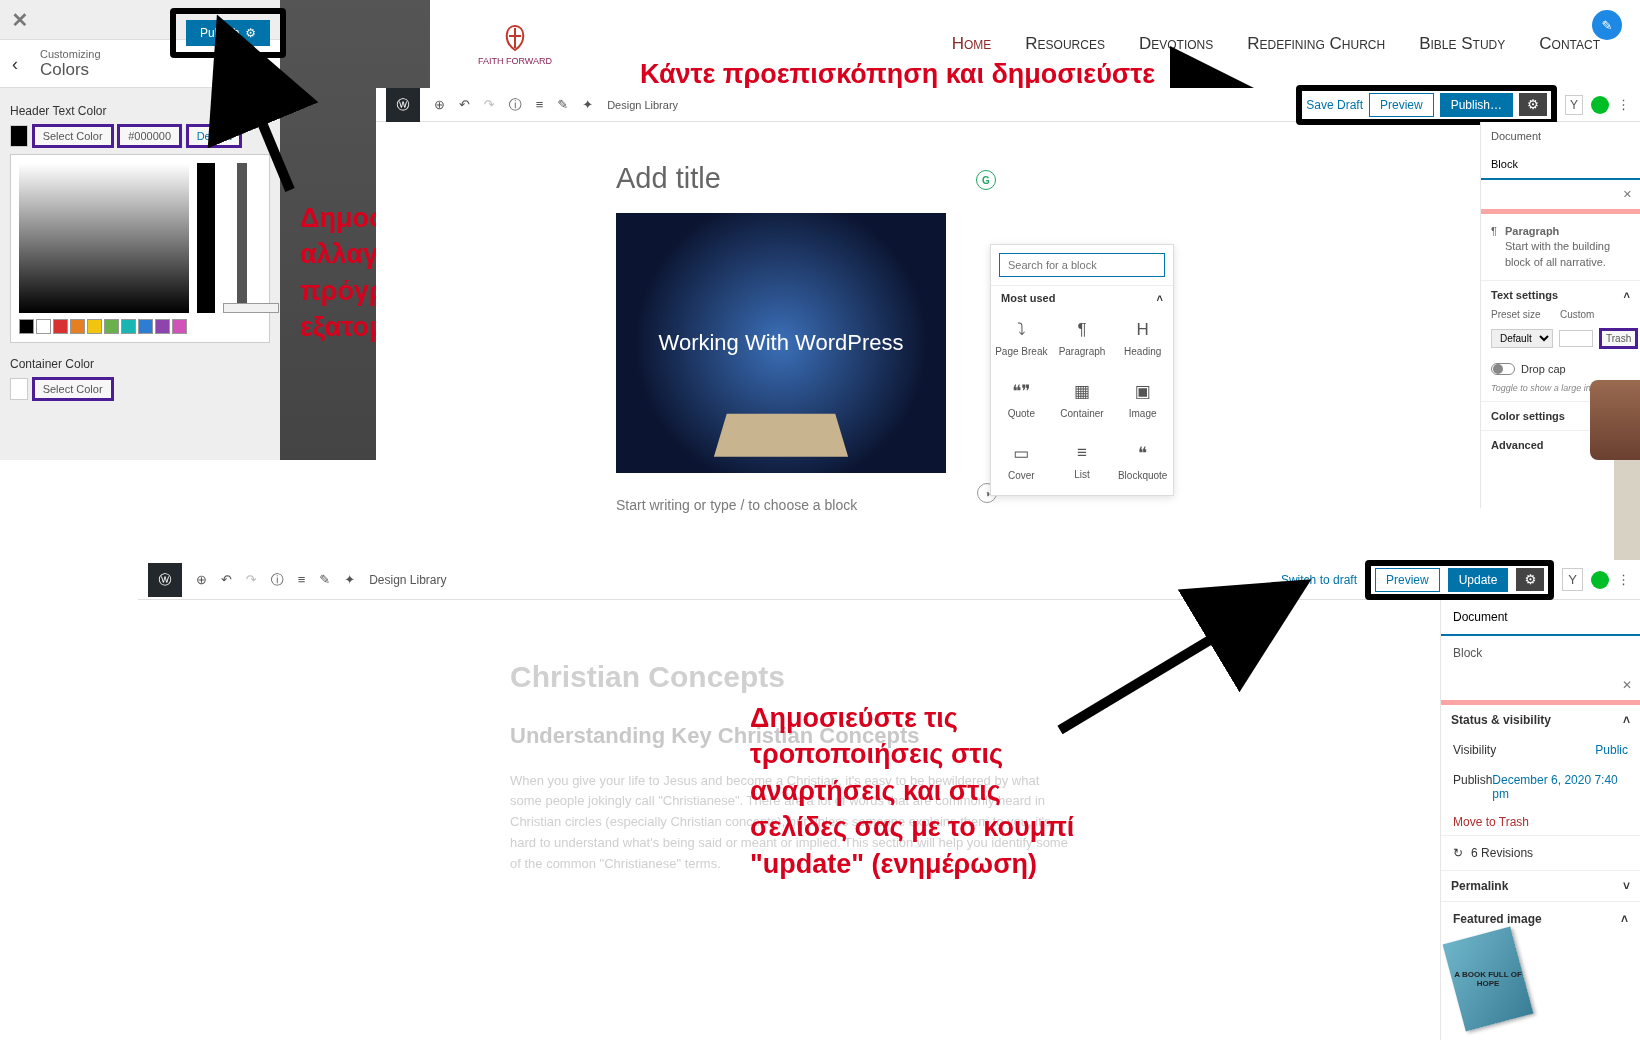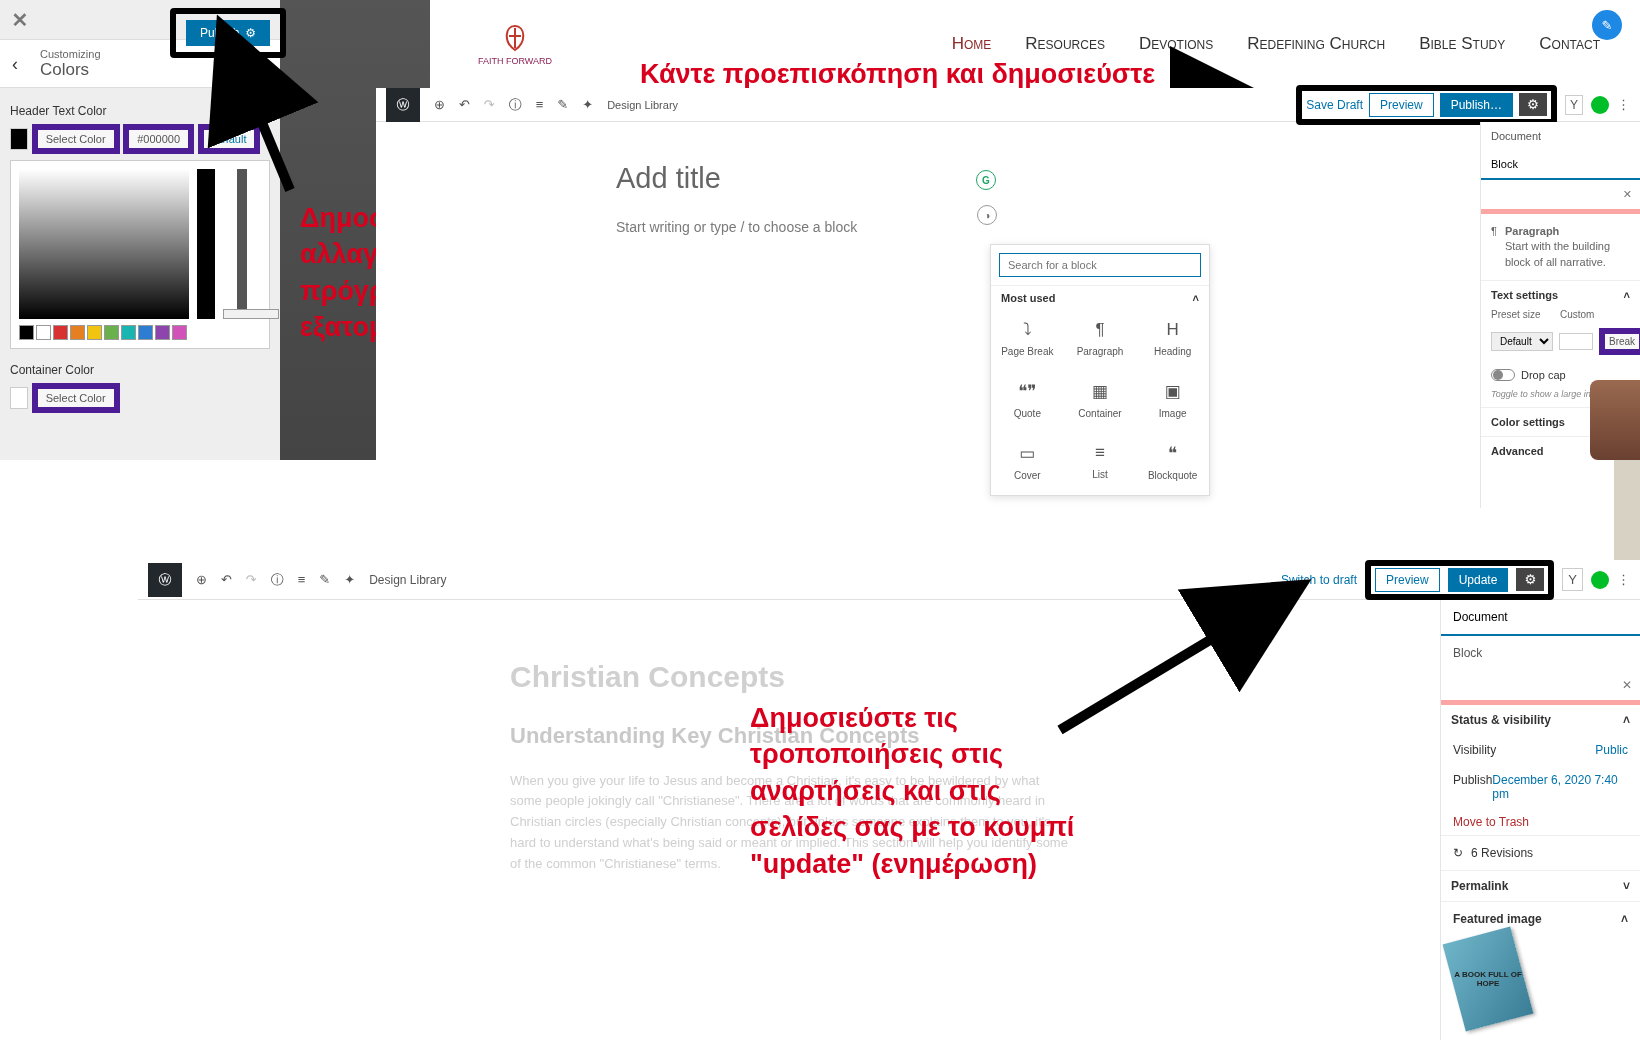--- a/index.html
+++ b/index.html
@@ -11,21 +11,21 @@
   .cust-topbar { height:40px; background:#eee; border-bottom:1px solid #ddd; display:flex; }
   .cust-close { width:40px; height:40px; display:flex; align-items:center; justify-content:center; color:#777; font-size:20px; font-weight:bold; }
   .cust-publish { background:#0073aa; color:#fff; border:none; padding:6px 14px; font-size:12px; display:inline-flex; align-items:center; gap:6px; }
   .cust-publish-box { position:absolute; left:170px; top:8px; padding:6px 10px; border:6px solid #000; border-radius:4px; }
   .cust-head2 { height:48px; background:#fff; display:flex; align-items:center; padding-left:40px; border-bottom:1px solid #ddd; position:relative;}
   .cust-back { position:absolute; left:12px; top:14px; font-size:18px; color:#333; }
   .cust-custlabel { font-size:11px; color:#666; }
   .cust-colors { font-size:17px; color:#555; }
   .cust-body { background:#eee; padding:10px; }
   .cust-label { font-size:12px; color:#333; margin:6px 0; }
-  .btn-sm { background:#f7f7f7; border:6px solid #4c1d95; padding:3px 8px; font-size:11px; color:#0073aa; display:inline-block; vertical-align:middle;text-align:center;}
+  .btn-sm { background:#f7f7f7; border:3px solid #4c1d95; padding:3px 8px; font-size:11px; color:#0073aa; display:inline-block; vertical-align:middle;text-align:center;}
   .swatch-black { width:18px; height:22px; background:#000; display:inline-block; vertical-align:middle; border:1px solid #ccc;}
   .pickerbox { margin-top:6px; background:#fff; border:1px solid #ccc; padding:8px; display:flex; gap:8px; }
   .gradient { width:170px; height:150px; background:linear-gradient(to bottom,#fff,#000); position:relative; }
   .hue { width:18px; height:150px; background:#000; }
   .palette { display:flex; gap:2px; margin-top:6px; }
   .sw { width:15px; height:15px; border:1px solid #999;}
   .slider { width:56px; height:150px; position:relative; }
   .slider-track { width:10px; height:150px; background:#555; margin:0 auto;}
   .slider-thumb { width:56px; height:10px; background:#f1f1f1; border:1px solid #999; position:absolute; top:140px; left:0;}
 
@@ -55,21 +55,21 @@
   .hbox { border:6px solid #000; border-radius:4px; padding:2px 4px;}
 
   .ed-main { position:absolute; left:240px; top:74px; }
   .add-title { font-size:29px; color:#666; }
   .hero { margin-top:18px; width:330px; height:260px; background:radial-gradient(circle at 50% 50%, #3b6fb8 0%, #0b1430 70%); display:flex; align-items:center; justify-content:center; color:#fff; font-family:Georgia,serif; font-size:22px; position:relative;}
   .hero-book { position:absolute; bottom:10px; width:120px; height:60px; background:#c8b58f; transform:perspective(200px) rotateX(45deg);}
   .prompt { margin-top:24px; color:#7a7a7a; font-size:14px;}
   .gram { width:20px; height:20px; border:1px solid #1fa463; border-radius:50%; color:#1fa463; display:inline-flex; align-items:center;justify-content:center; font-size:10px; font-weight:bold;}
 
   
-  .inserter { position:absolute; left:990px; top:244px; width:220px; background:#fff; border:1px solid #ddd; box-shadow:0 2px 8px rgba(0,0,0,.12); }
+  .inserter { position:absolute; left:990px; top:244px; width:184px; background:#fff; border:1px solid #ddd; box-shadow:0 2px 8px rgba(0,0,0,.12); }
   .inserter input { width:calc(100% - 16px); margin:8px; padding:5px 8px; border:1px solid #0073aa; font-size:11px; outline:none;}
   .ins-hdr { padding:6px 10px; font-size:11px; font-weight:bold; display:flex; justify-content:space-between; align-items:center; border-top:1px solid #eee;}
   .ins-grid { display:grid; grid-template-columns:repeat(3,1fr); }
   .ins-item { padding:10px 4px 14px; text-align:center; font-size:10px; color:#555;}
   .ins-item .ic { font-size:17px; display:block; margin-bottom:6px; color:#555;}
 
   
   .side1 { position:absolute; right:0; top:122px; width:160px; background:#fff; border-left:1px solid #e5e5e5; height:386px; font-size:11px;}
   .tabs { display:flex; border-bottom:5px solid #fca5a5;flex-direction:column;}
   .tab { padding:8px 10px; color:#555;}
@@ -230,20 +230,24 @@
       </span>
       <span style="font-size:12px; border:1px solid #ccc; padding:2px 4px;">Y</span>
       <span class="jetpack"></span>
       <span>⋮</span>
     </div>
   </div>
 
   <div class="ed-main">
     <div class="add-title">Add title</div>
     <span class="gram" style="position:absolute; left:360px; top:8px;">G</span>
+    <div class="hero">
+      <span>Working With WordPress</span>
+      <div class="hero-book"></div>
+    </div>
     <div style="display:flex; align-items:center; gap:120px;">
       <div class="prompt">Start writing or type / to choose a block</div>
       <span class="gram" style="border-color:#999;color:#666;">◑</span>
     </div>
   </div>
 </div>
 
 <div class="inserter">
   <input type="text" placeholder="Search for a block" style="">
   <div class="ins-hdr">
@@ -281,21 +285,21 @@
       <span>˄</span>
     </div>
   <div class="subrow" style="font-size:10px;color:#666;">
     <span style="flex:1;">Preset size</span>
     <span style="width:34px;">Custom</span>
     <span style="width:30px;"></span>
   </div>
   <div class="subrow">
     <select class="sel"><option>Default</option></select>
     <input class="inp" style="">
-    <button class="btn-sm" style="color:#555;padding:2px 4px;font-size:10px;">Break</button>
+    <button class="btn-sm" style="color:#555;padding:2px 4px;font-size:10px;">Trash</button>
   </div>
   <div class="subrow" style="align-items:center;margin-top:6px;">
     <span class="toggle"></span>
     <span>Drop cap</span>
   </div>
   <div class="hint">Toggle to show a large initial letter.</div>
   <div class="sect">
       <span>Color settings</span>
       <span>˅</span>
     </div>

